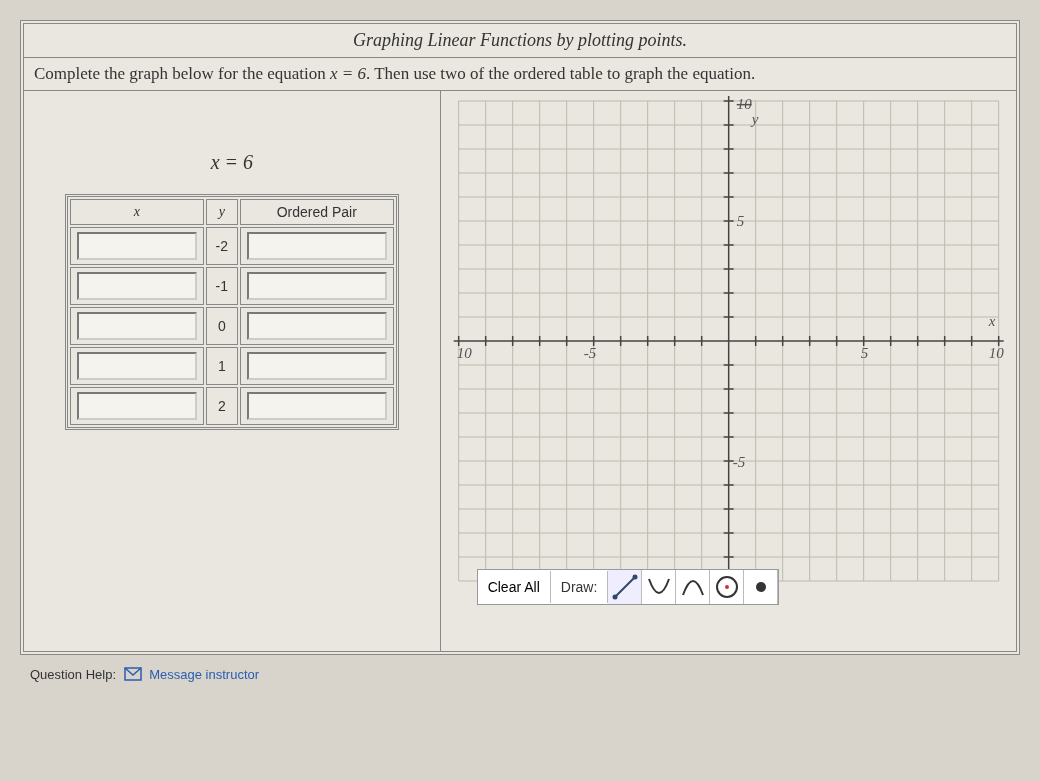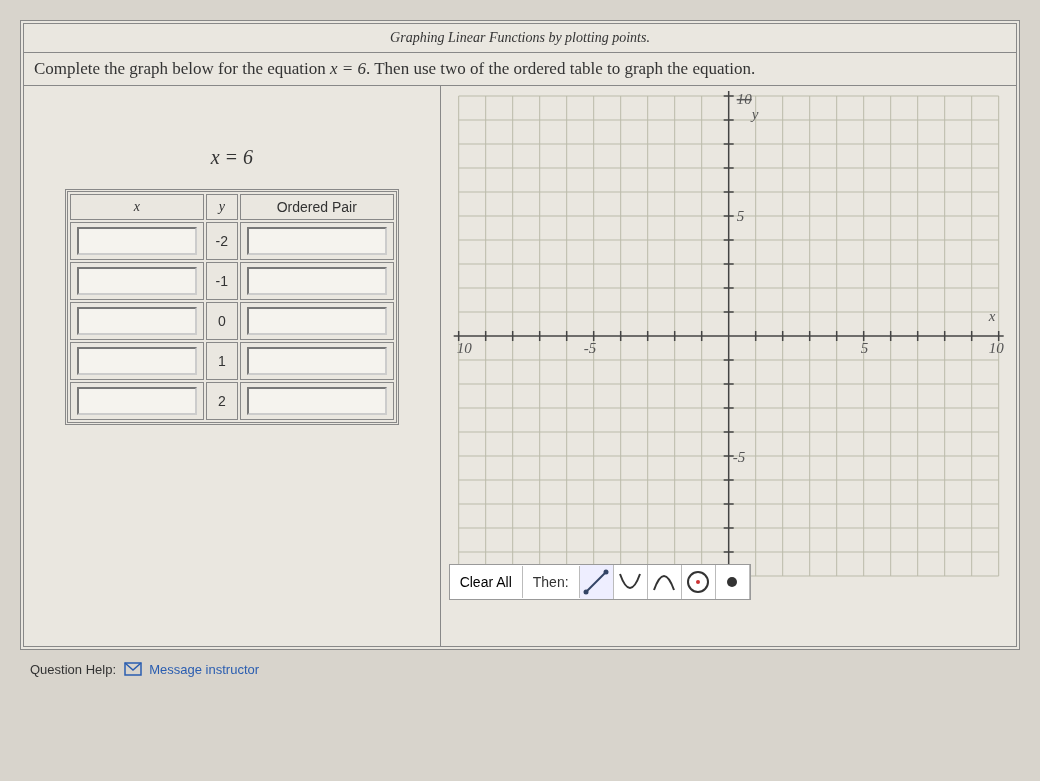--- a/index.html
+++ b/index.html
@@ -13,21 +13,21 @@
   .outer-frame {
     border: 4px double #888;
     background: #eae7e0;
     width: 1000px;
     margin: 0 auto;
   }
   .title-row {
     text-align: center;
     font-family: Georgia, 'Times New Roman', serif;
     font-style: italic;
-    font-size: 14px;
+    font-size: 18px;
     padding: 6px;
     border-bottom: 1px solid #888;
     background: #eae7e0;
   }
   .instructions {
     padding: 6px 10px;
     font-family: Georgia, 'Times New Roman', serif;
     font-size: 17px;
     border-bottom: 1px solid #888;
     background: #eae7e0;
@@ -89,21 +89,21 @@
     height: 520px;
     overflow: hidden;
   }
   .graph-svg {
     width: 100%;
     height: 100%;
   }
   .toolbar {
     position: absolute;
     bottom: 6px;
-    left: 8px;
+    left: 36px;
     display: flex;
     align-items: center;
     gap: 0;
     background: #fff;
     border: 1px solid #999;
   }
   .toolbar button {
     background: #fff;
     border: none;
     border-right: 1px solid #bbb;
@@ -298,21 +298,21 @@
             <text x="412" y="267">5</text>
             <text x="540" y="267">10</text>
             <text x="540" y="235">x</text>
             <text x="284" y="376">-5</text>
             <text x="260" y="495">-10</text>
           </g>
         </svg>
 
         <div class="toolbar">
           <button>Clear All</button>
-          <span class="draw-label">Then:</span>
+          <span class="draw-label">Draw:</span>
           <div class="tool-icon selected">
             <svg width="28" height="28">
                 <line x1="4" y1="24" x2="24" y2="4" stroke="#346" stroke-width="2"></line>
                 <circle cx="4" cy="24" r="2.5" fill="#346"></circle>
                 <circle cx="24" cy="4" r="2.5" fill="#346"></circle>
               </svg>
           </div>
           <div class="tool-icon">
             <svg width="28" height="28">
                 <path d="M4 6 Q14 34 24 6" stroke="#333" stroke-width="2" fill="none"></path>

